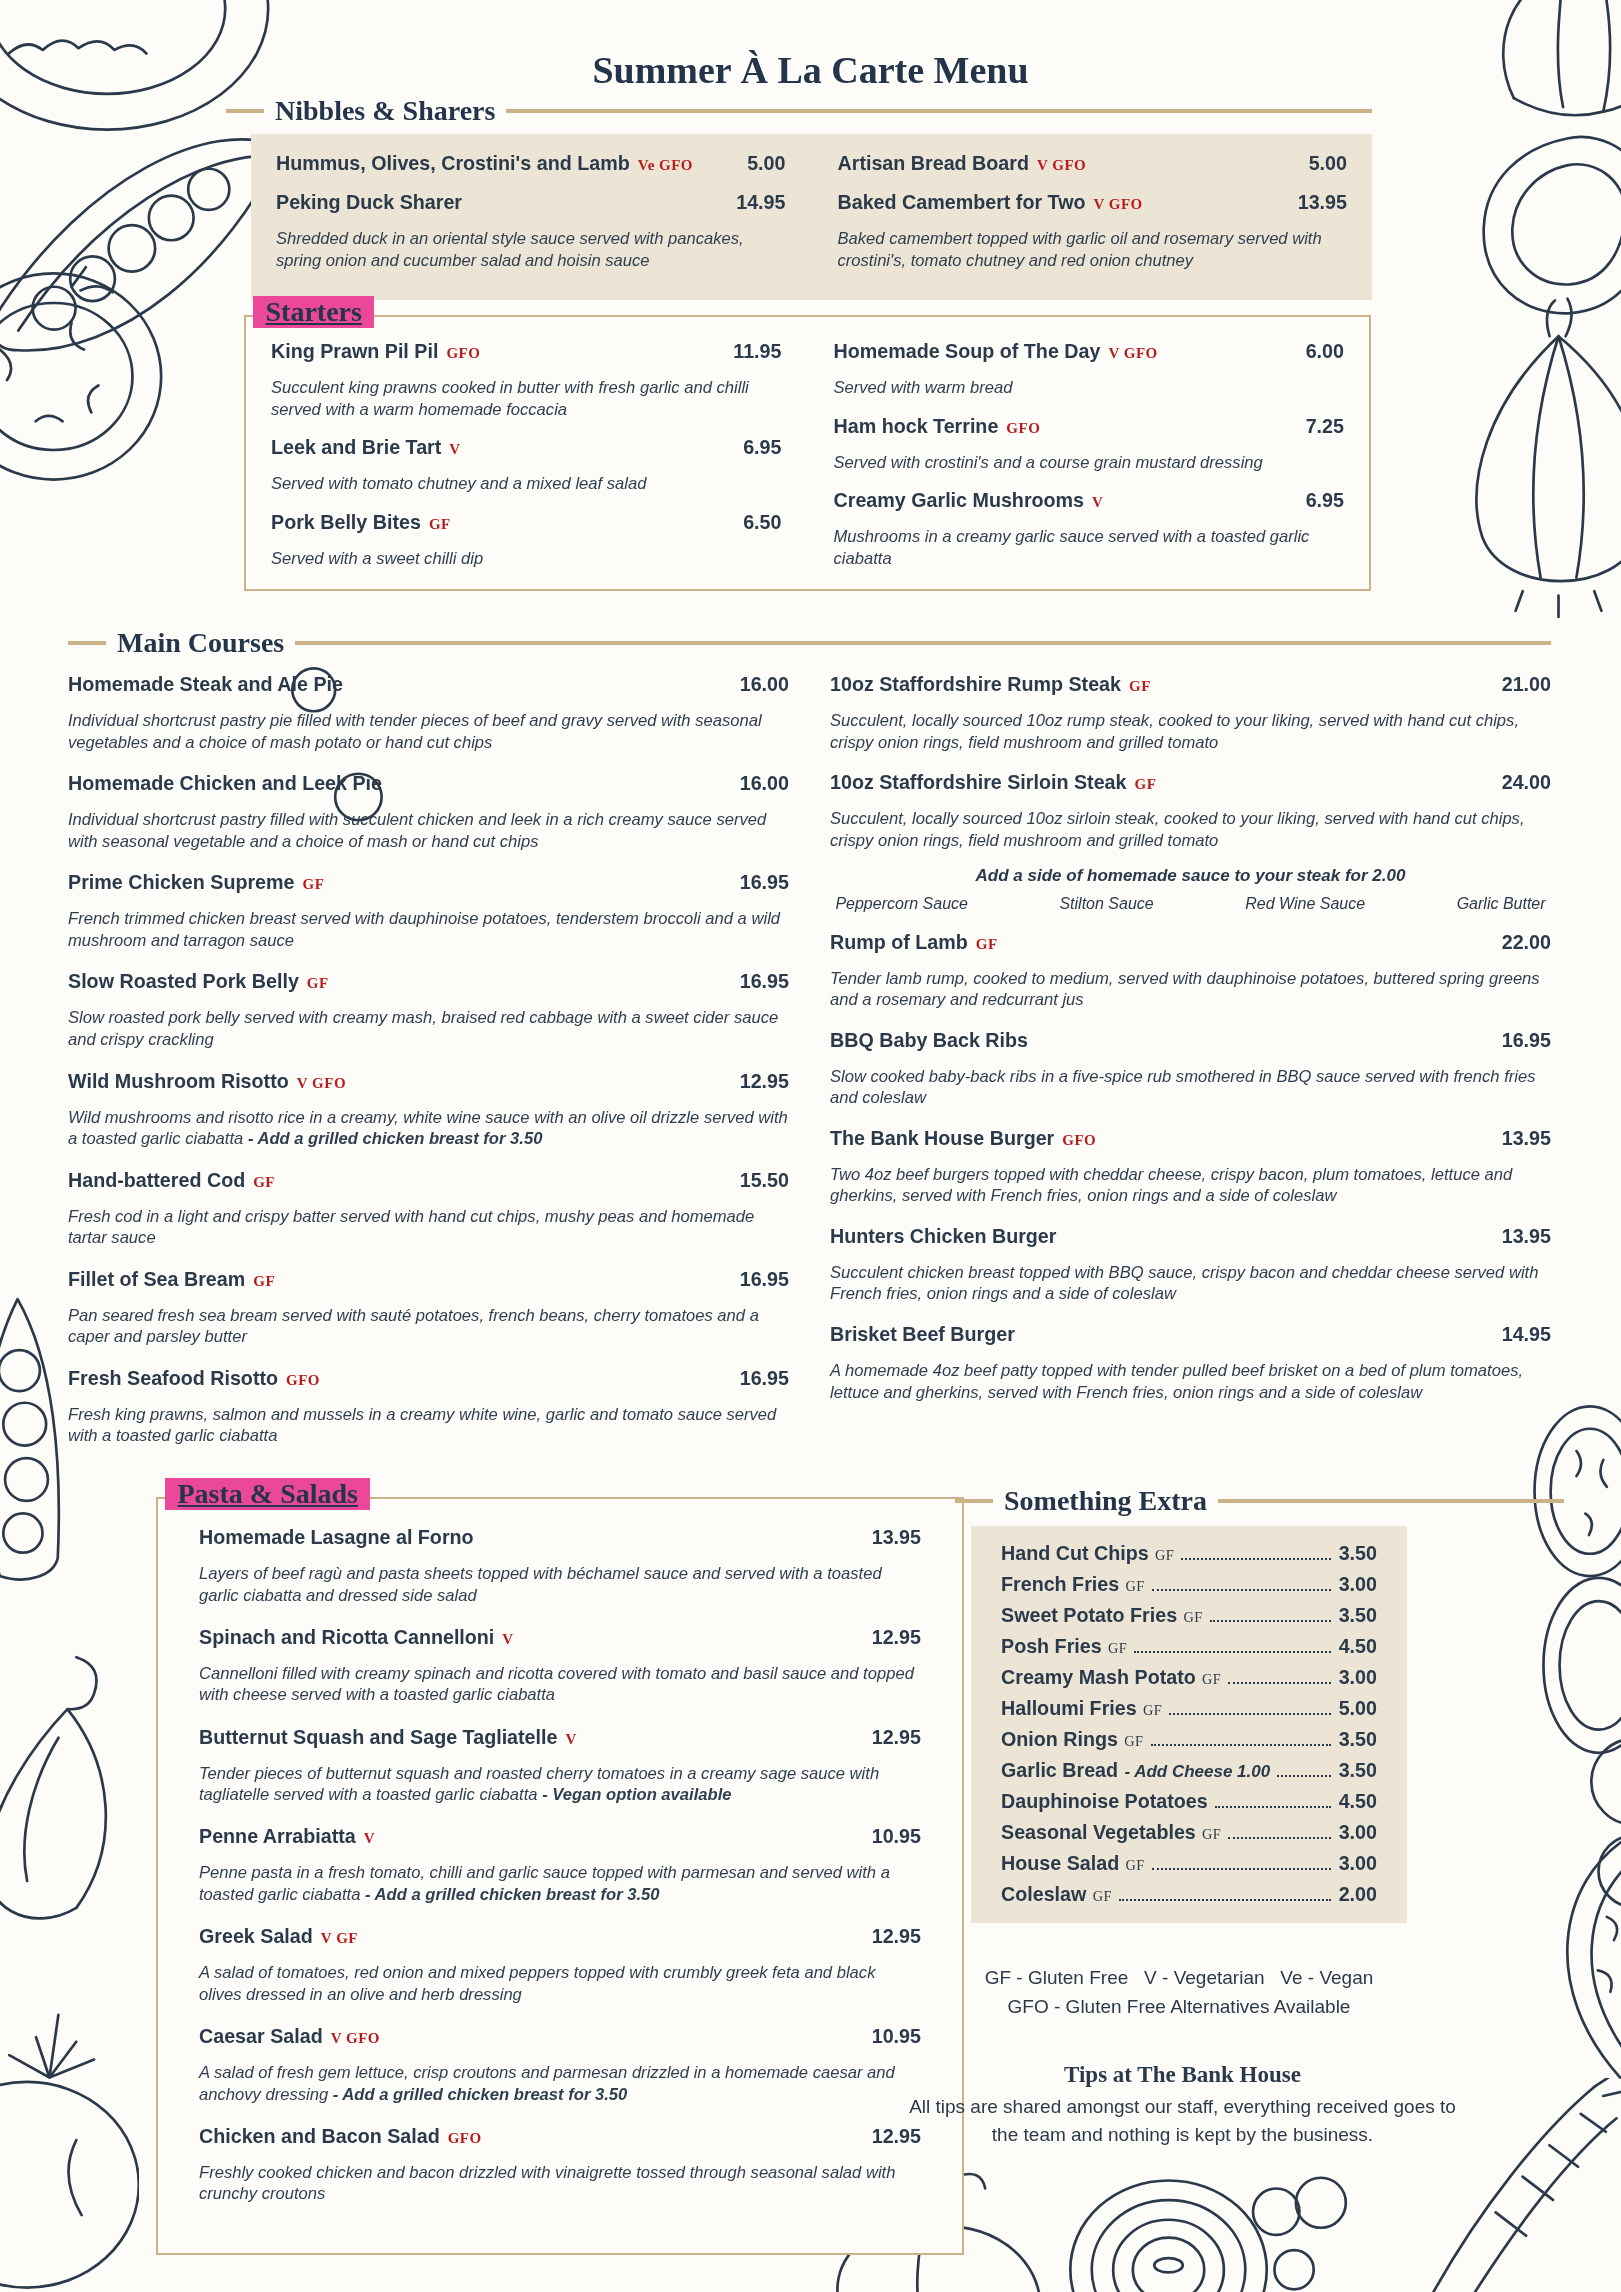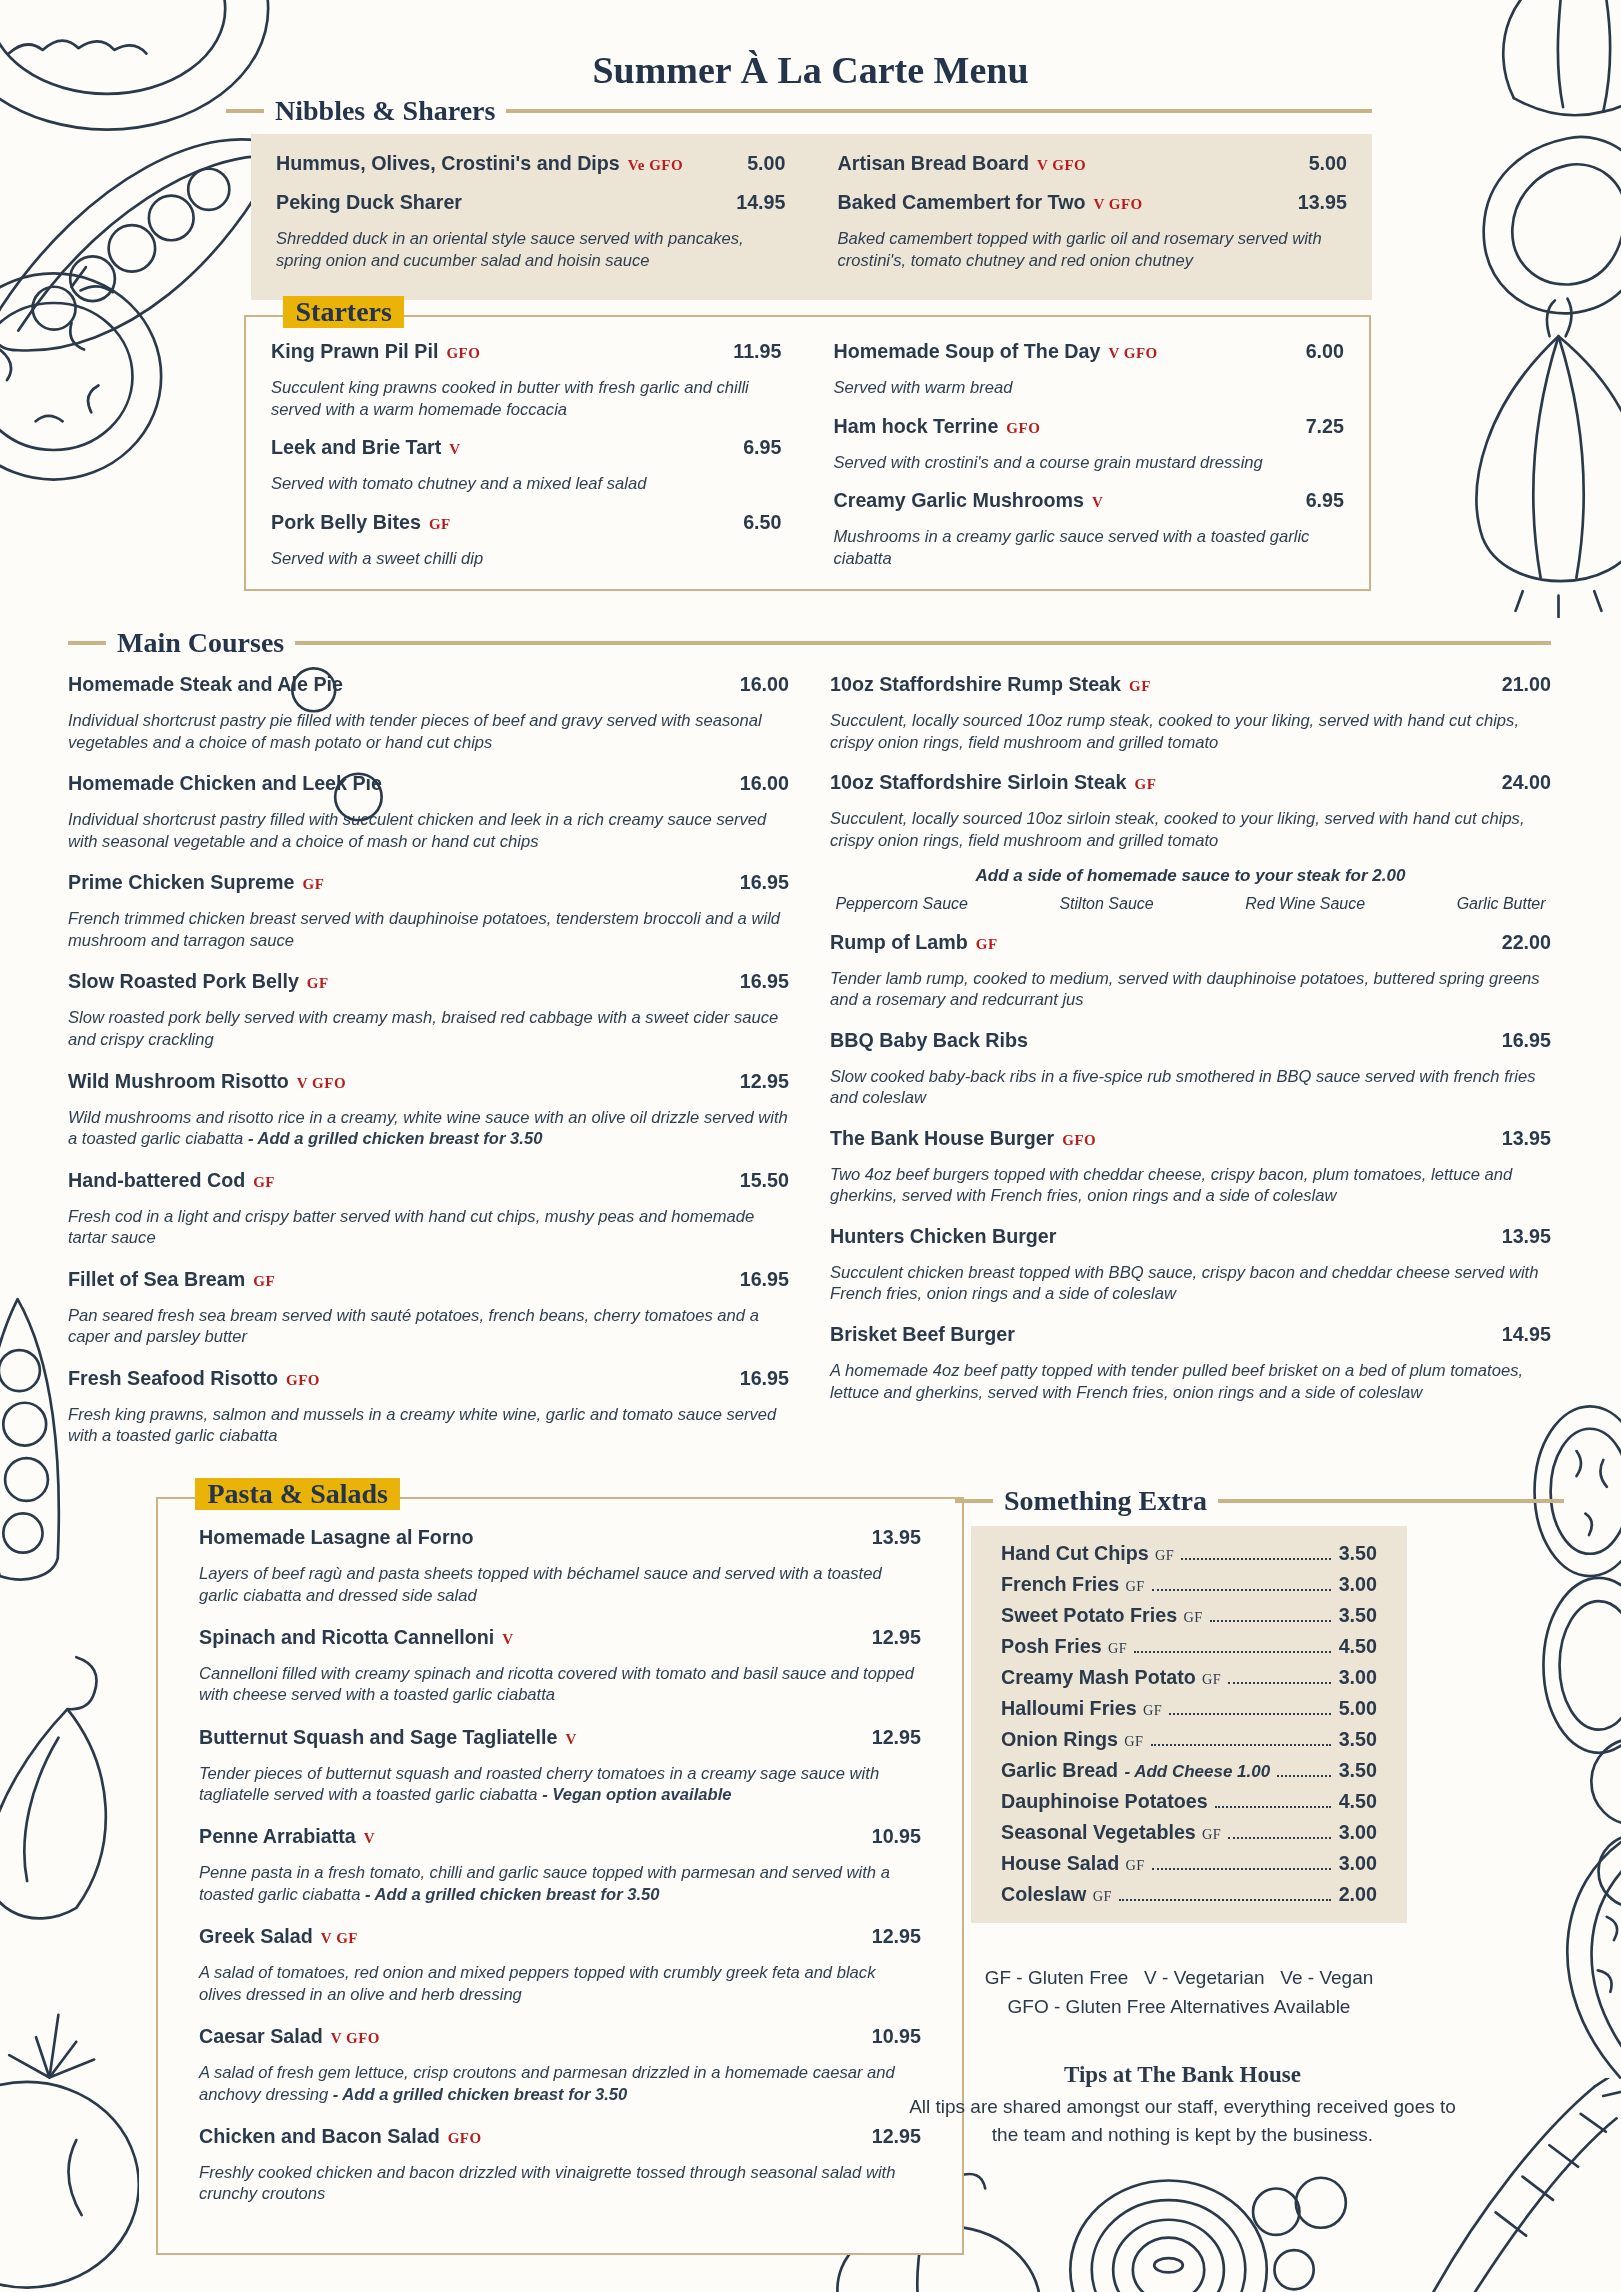--- a/index.html
+++ b/index.html
@@ -8,22 +8,22 @@
   .ill{position:absolute;}
   .ill *{fill:none;stroke:#2b3a4b;stroke-width:3;stroke-linecap:round;stroke-linejoin:round;}
   .title{position:absolute;top:23px;left:0;width:100%;text-align:center;
          font-family:"Liberation Serif","DejaVu Serif",serif;font-weight:700;font-size:38px;color:#24344a;}
   .shead{position:absolute;display:flex;align-items:center;gap:11px;}
   .sdash{width:38px;height:3.6px;background:#cbb287;flex:0 0 auto;}
   .stitle{font-family:"Liberation Serif","DejaVu Serif",serif;font-weight:700;font-size:28px;color:#24344a;white-space:nowrap;}
   .sline{flex:1;height:3.6px;background:#cbb287;}
   .panel{position:absolute;background:#ece4d5;}
   .boxed{position:absolute;border:2.7px solid #cbb287;background:#fdfcf8;}
-  .leg{position:absolute;top:-20.6px;left:37px;background:#eab308;padding:0 12.5px;
-       font-family:"Liberation Serif","DejaVu Serif",serif;font-weight:700;font-size:28px;color:#24344a;white-space:nowrap;}
+  .leg{position:absolute;top:-20.6px;left:7px;background:#ec4899;padding:0 12.5px;
+       font-family:"Liberation Serif","DejaVu Serif",serif;font-weight:700;font-size:28px;color:#24344a;white-space:nowrap;text-decoration:underline;}
   .cols2{display:grid;grid-template-columns:1fr 1fr;column-gap:52px;}
   .mi{margin-bottom:16px;}
   .ih{display:flex;justify-content:space-between;align-items:baseline;}
   .nm{font-weight:700;font-size:19.7px;color:#2b3a4b;}
   .bg{font-family:"Liberation Serif","DejaVu Serif",serif;font-weight:700;font-size:15px;letter-spacing:0.5px;margin-left:8px;color:#b91c1c;}
   .pr{font-weight:700;font-size:19.7px;margin-left:12.5px;white-space:nowrap;}
   .ds{font-style:italic;font-size:16.6px;line-height:1.3;margin-top:14px;color:#2f3f50;}
   .db{font-weight:700;}
   .steak-note{text-align:center;font-style:italic;font-weight:700;font-size:17px;margin:1.8px 0 9px;}
   .sauces{display:flex;justify-content:space-between;font-style:italic;font-size:16px;margin:0 5.4px 18px;}
@@ -145,21 +145,21 @@
 
   <div class="shead" style="top:95px;left:226px;width:1146px;">
     <span class="sdash"></span>
     <span class="stitle">Nibbles &amp; Sharers</span>
     <span class="sline"></span>
   </div>
   <div class="panel cols2" style="top:134px;left:251px;width:1071px;padding:18px 25px 12.5px;">
     <div>
       <div class="mi">
         <div class="ih">
-            <span><span class="nm">Hummus, Olives, Crostini's and Dips</span><span class="bg">Ve GFO</span></span>
+            <span><span class="nm">Hummus, Olives, Crostini's and Lamb</span><span class="bg">Ve GFO</span></span>
         <span class="pr">5.00</span>
           </div>
       </div>
       <div class="mi">
         <div class="ih">
             <span><span class="nm">Peking Duck Sharer</span></span>
         <span class="pr">14.95</span>
           </div>
         <div class="ds">Shredded duck in an oriental style sauce served with pancakes, spring onion and cucumber salad and hoisin sauce</div>
       </div>

